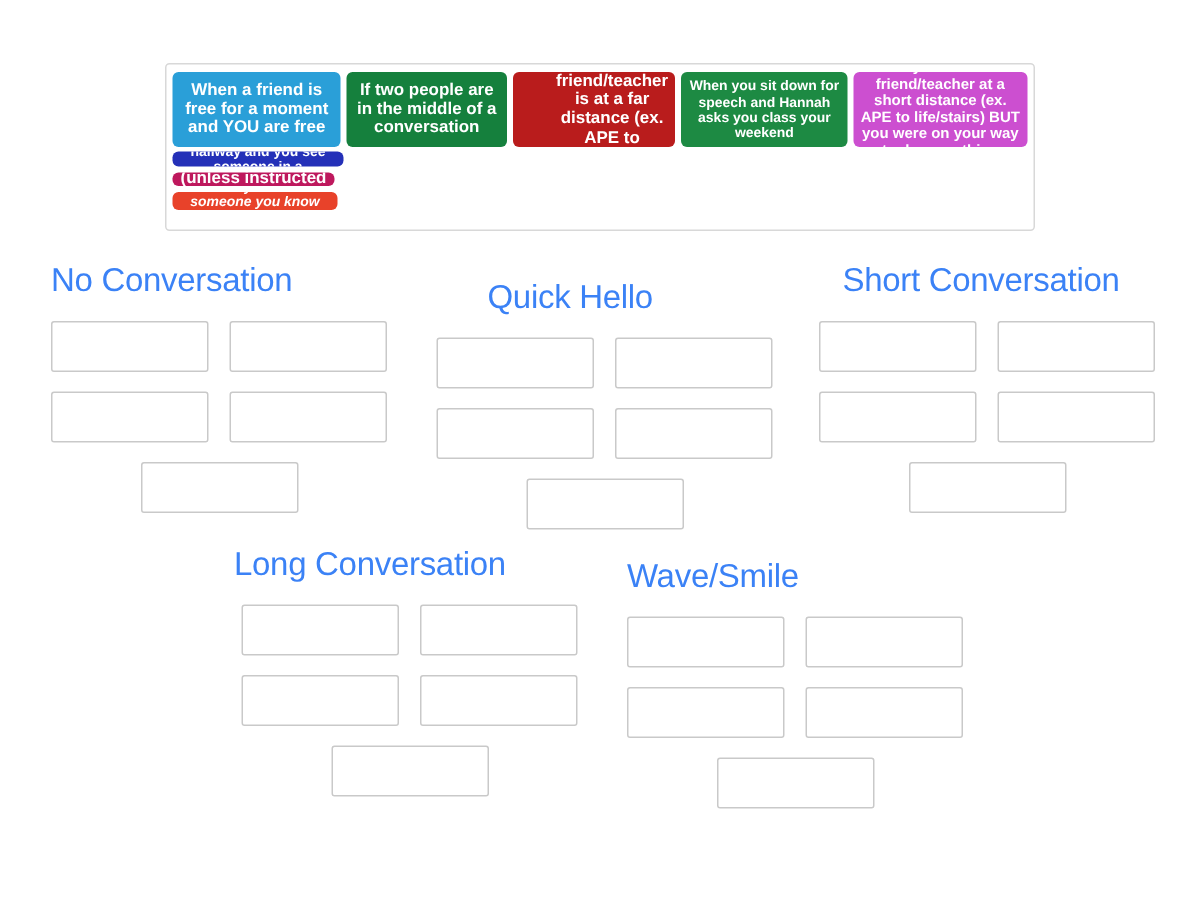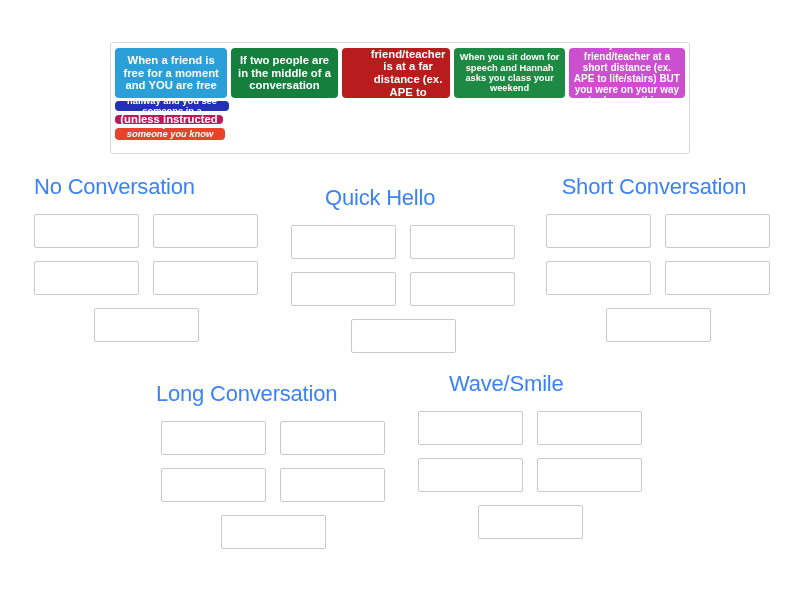--- a/index.html
+++ b/index.html
@@ -103,28 +103,28 @@
     height: 34px;
     border: 1px solid #c9c9c9;
     background: #ffffff;
     border-radius: 2px;
   }
 
   
   #cat-0 { left: 34px;  top: 176px; }
   #cat-1 { left: 291px; top: 187px; }
   #cat-2 { left: 546px; top: 176px; text-align: center; }
-  #cat-3 { left: 161px; top: 383px; }
+  #cat-3 { left: 161px; top: 365px; }
   #cat-4 { left: 418px; top: 373px; }
 
   #cat-0 .cat-title { margin-left: 0px; }
   #cat-1 .cat-title { margin-left: 34px; }
   #cat-2 .cat-title { margin-left: -8px; }
   #cat-3 .cat-title { margin-left: -5px; }
-  #cat-4 .cat-title { margin-left: 31px; }
+  #cat-4 .cat-title { }
 </style>
 </head>
 <body>
 
 <div id="app">
 
   <div class="tile-tray" id="tile-tray">
       <div class="tile-row">
         <div class="tile sz-lg w1" style="background: rgb(42, 159, 216);">When a friend is free for a moment and YOU are free</div>
         <div class="tile sz-lg w2" style="background: #15803d;">If two people are in the middle of a conversation</div>

